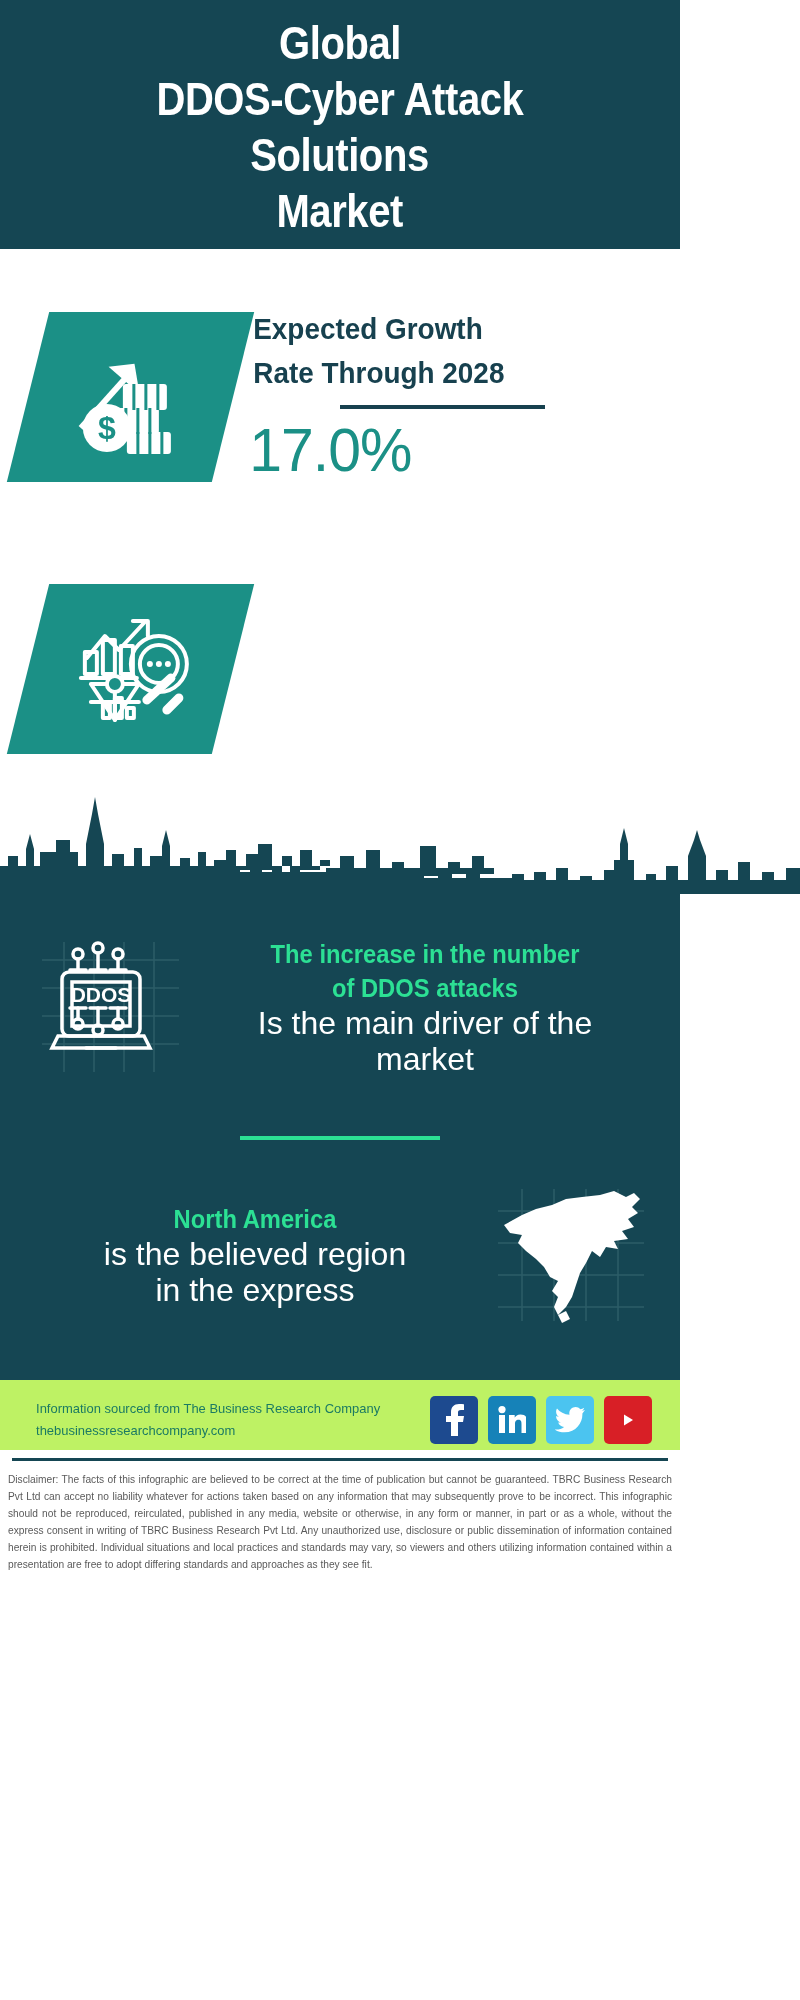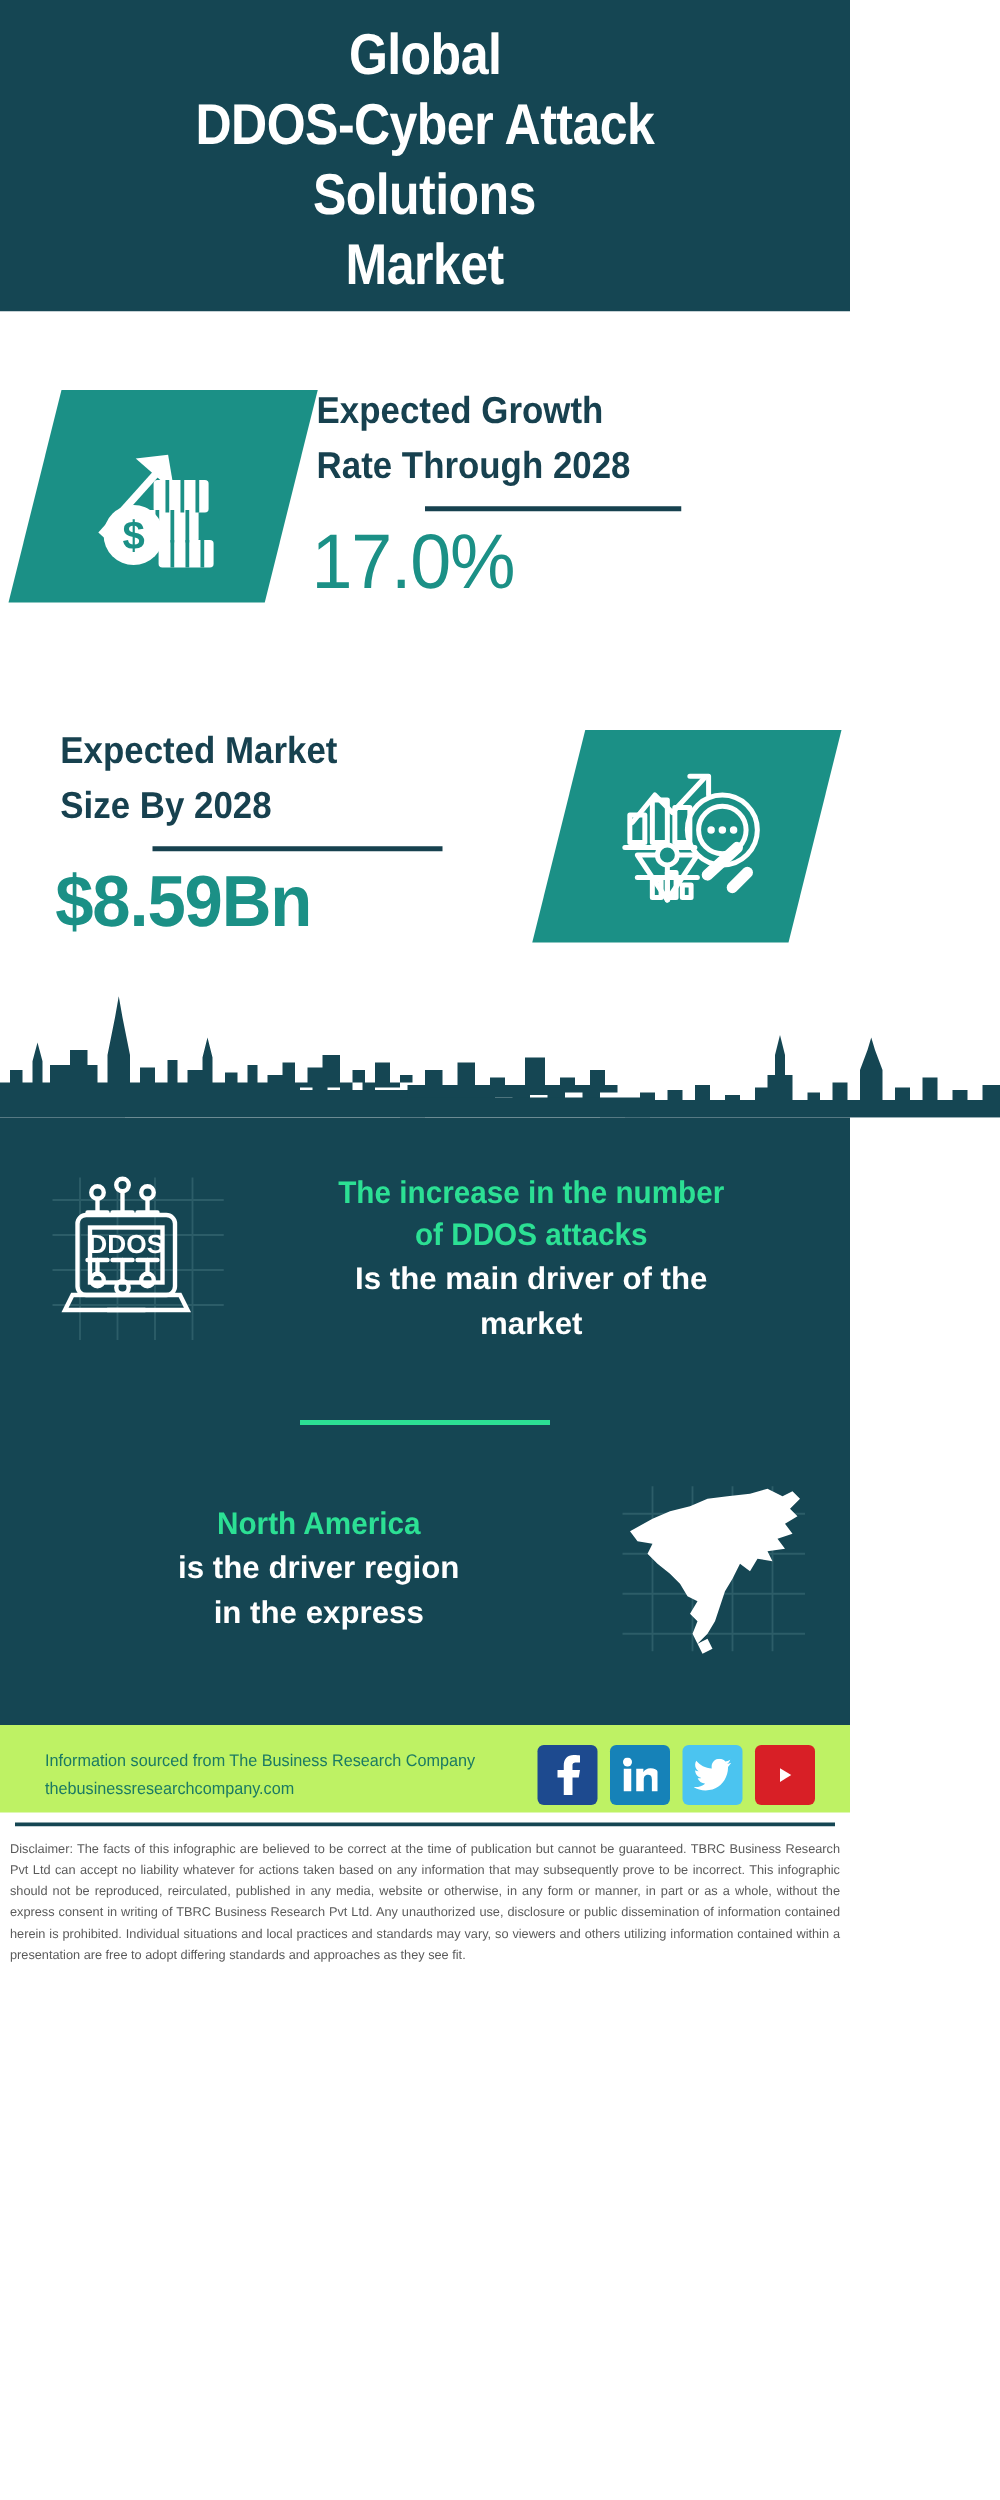--- a/index.html
+++ b/index.html
@@ -61,21 +61,21 @@
     padding: 18px 0 40px;
   }
 
   .drow { display: flex; align-items: center; padding: 0 24px; }
   .drow-1 { min-height: 190px; }
   .drow-2 { min-height: 170px; }
 
   .icon-box { flex: 0 0 170px; display:flex; align-items:flex-end; justify-content:center; }
   .dtext { flex: 1; text-align: center; padding: 0 8px; }
   .d-accent { color: #2ce094; font-weight: bold; font-size: 25px; line-height: 34px; transform: scaleX(0.95);}
-  .d-sub { color: #ffffff; font-size: 25px; line-height: 36px; font-weight: 700; }
+  .d-sub { color: #ffffff; font-size: 32px; line-height: 36px; font-weight: 400; }
 
   .divider { width: 200px; height: 4px; background: #2ce094; margin: 34px auto 30px; }
 
   
   .footer { background: #bef264; padding: 16px 28px 6px; display:flex; align-items:center; }
   .src { flex: 1; }
   .src div { color: #1b7a63; font-size: 13.5px; line-height: 22px; transform: scaleX(0.96); }
   .socials { display:flex; gap: 10px; }
   .sq { width: 48px; height: 48px; border-radius: 5px; display:flex; align-items:center; justify-content:center; }
   .sq svg { display:block; }
@@ -121,26 +121,20 @@
     </div>
     <div class="stat-text">
       <div class="stat-title">Expected Growth</div>
       <div class="stat-title">Rate Through 2028</div>
       <div class="rule"></div>
       <div class="stat-value">17.0%</div>
     </div>
   </div>
 
   <div class="stat stat-2">
-    <div class="stat-text">
-      <div class="stat-title">Expected Market</div>
-      <div class="stat-title">Size By 2028</div>
-      <div class="rule"></div>
-      <div class="stat-value">$8.59Bn</div>
-    </div>
     <div class="para">
       <svg width="120" height="115" viewBox="0 0 120 115">
         <g fill="none" stroke="#ffffff" stroke-width="4" stroke-linecap="round" stroke-linejoin="round">
           <path d="M16 46 L34 24 L48 38 L74 10"></path>
           <path d="M62 9 H77 V24"></path>
           <rect x="14" y="40" width="12" height="22"></rect>
           <rect x="32" y="28" width="12" height="34"></rect>
           <rect x="50" y="34" width="12" height="28"></rect>
           <path d="M10 66 H66"></path>
           <path d="M20 72 L44 108 L68 72 Z"></path>
@@ -213,21 +207,21 @@
         <div class="d-sub">Is the main driver of the</div>
         <div class="d-sub">market</div>
       </div>
     </div>
 
     <div class="divider"></div>
 
     <div class="drow drow-2">
       <div class="dtext">
         <div class="d-accent">North America</div>
-        <div class="d-sub">is the driver region</div>
+        <div class="d-sub">is the believed region</div>
         <div class="d-sub">in the express</div>
       </div>
       <div class="icon-box">
         <svg width="150" height="140" viewBox="0 0 150 140">
           <g stroke="#2c5d68" stroke-width="1.5" fill="none">
             <path d="M26 4 V136 M58 4 V136 M90 4 V136 M122 4 V136"></path>
             <path d="M2 26 H148 M2 58 H148 M2 90 H148 M2 122 H148"></path>
           </g>
           <path fill="#ffffff" d="M8 40 L26 30 L40 24 L56 20 L70 14 L86 12 L104 10 L118 6 L130 12 L138 8 L144 14 L136 22 L142 28 L132 34 L138 42 L126 46 L132 54 L118 56 L122 64 L110 62 L104 72 L96 66 L90 78 L84 88 L80 100 L76 112 L70 122 L62 130 L58 122 L62 112 L56 106 L62 96 L54 92 L48 82 L40 74 L30 66 L22 58 L26 50 L14 48 Z"></path>
           <path fill="#ffffff" d="M62 130 L70 126 L74 134 L66 138 Z"></path>

